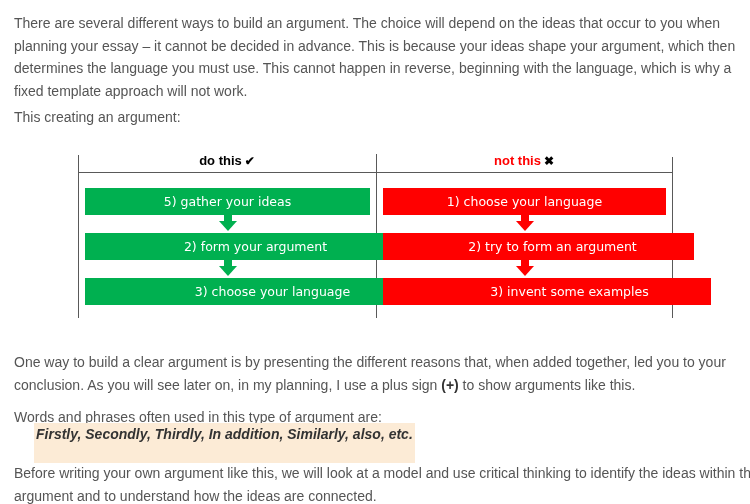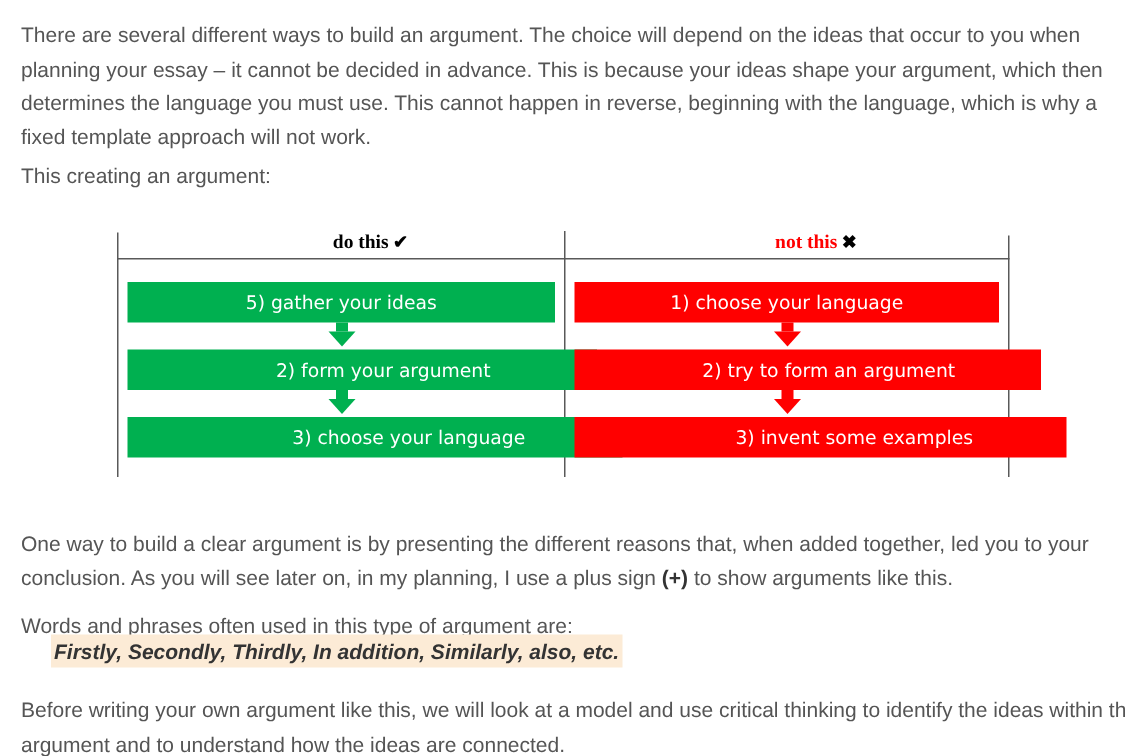--- a/index.html
+++ b/index.html
@@ -28,21 +28,21 @@
     .p1 { top: 2px; }
     .p2 { top: 96px; }
     .p3 { top: 341px; }
     .p4 { top: 396px; }
     .p5 { top: 452px; }
 
     .highlight-wrap {
       position: absolute;
       left: 34px;
       top: 423px;
-      height: 22px;
+      height: 40px;
       background: #fcebd6;
       padding: 0 2px 0 2px;
       line-height: 22px;
       font-size: 14px;
       font-weight: bold;
       font-style: italic;
       color: #333333;
       white-space: nowrap;
     }
 
@@ -63,26 +63,25 @@
     .hline {
       position: absolute;
       height: 1px;
       background: #595959;
     }
     .col-header {
       position: absolute;
       top: 151px;
       height: 20px;
       line-height: 20px;
-      font-family: Liberation Serif, serif;
+      font-family: Liberation Sans, sans-serif;
       font-weight: bold;
       font-size: 13px;
       text-align: center;
       white-space: nowrap;
-      padding-left: 20px;
     }
     .col-header .mark {
       font-size: 12px;
       margin-left: 3px;
     }
     .hdr-good { left: 78px; width: 298px; color: #000000; }
     .hdr-bad { left: 376px; width: 296px; color: #ff0000; }
     .hdr-bad .mark { color: #000000; }
 
     .step-box {

